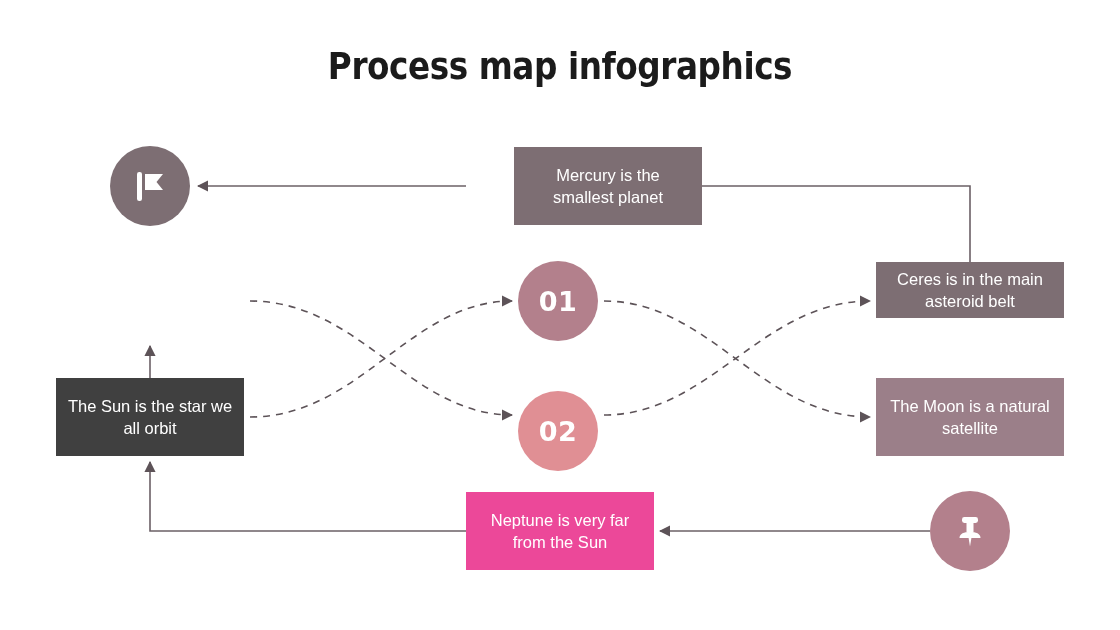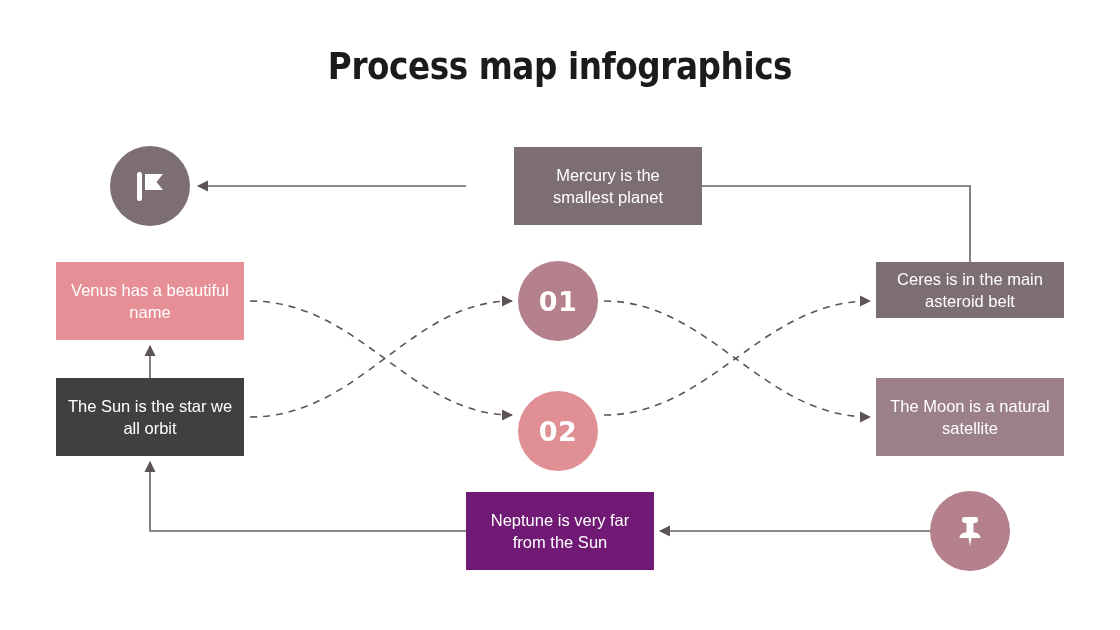--- a/index.html
+++ b/index.html
@@ -119,37 +119,34 @@
 
     <path d="M 466 531 L 150 531 L 150 462" fill="none" stroke="#6b6066" stroke-width="1.6" marker-end="url(#arrow)"></path>
 
     <path d="M 930 531 L 660 531" fill="none" stroke="#6b6066" stroke-width="1.6" marker-end="url(#arrow)"></path>
   </svg>
 
   <div class="box" id="box-mercury" style="background:#7d6e73;">
     <span>Mercury is the smallest planet</span>
   </div>
 
-  <div class="box" id="box-venus" style="background:#e68f96;">
-    <span>Venus has a beautiful name</span>
-  </div>
 
   <div class="box" id="box-sun" style="background:#404040;">
     <span>The Sun is the star we all orbit</span>
   </div>
 
   <div class="box" id="box-ceres" style="background:#7d6e73;">
     <span>Ceres is in the main asteroid belt</span>
   </div>
 
   <div class="box" id="box-moon" style="background:#9b7f89;">
     <span>The Moon is a natural satellite</span>
   </div>
 
-  <div class="box" id="box-neptune" style="background:#701a75;">
+  <div class="box" id="box-neptune" style="background:#ec4899;">
     <span>Neptune is very far from the Sun</span>
   </div>
 
   <div class="circle-node" id="node-01" style="background:#b3808c;">
     <span class="num">01</span>
   </div>
 
   <div class="circle-node" id="node-02" style="background:#e08f94;">
     <span class="num">02</span>
   </div>

